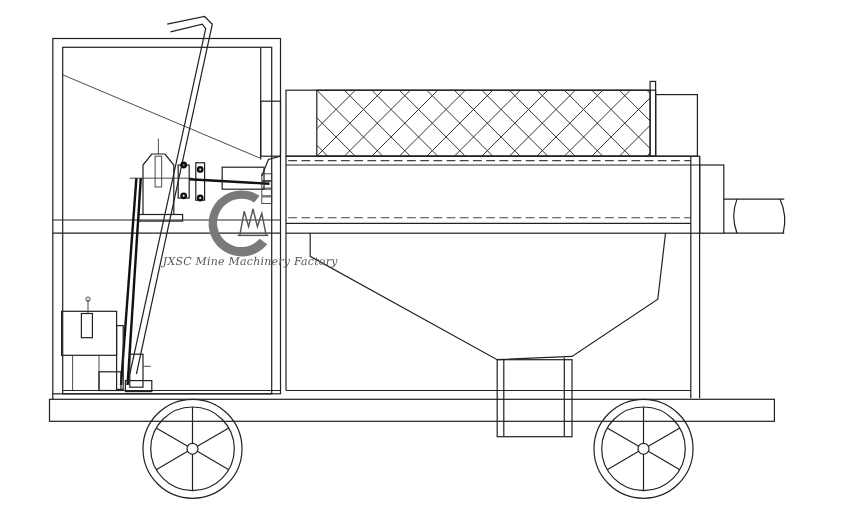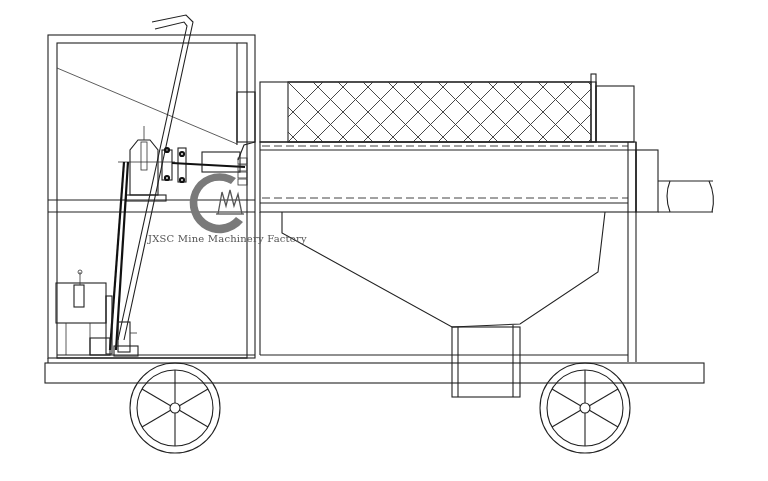--- a/index.html
+++ b/index.html
@@ -3,21 +3,21 @@
 <meta charset="utf-8">
 <style>
   html, body { margin: 0; padding: 0; background: #ffffff; }
   body { width: 768px; height: 481px; overflow: hidden; position: relative; font-family: "DejaVu Sans Mono", monospace; }
   #drawing { position: absolute; left: 0; top: 0; width: 768px; height: 481px; }
   .ln { stroke: #222; stroke-width: 1.1; fill: none; }
   .lnt { stroke: #333; stroke-width: 0.8; fill: none; }
   .lnk { stroke: #111; stroke-width: 2.2; fill: none; }
   .dash { stroke: #444; stroke-width: 1; fill: none; stroke-dasharray: 8 4; }
   .mesh { stroke: #333; stroke-width: 0.9; }
-  .watermark { position: absolute; left: 148px; top: 233px; font-size: 10px; color: #555; letter-spacing: 0.2px; font-family: "DejaVu Serif", serif; white-space: nowrap; }
+  .watermark { position: absolute; left: 148px; top: 233px; font-size: 10px; color: #555; letter-spacing: 0.2px; font-family: "DejaVu Serif", serif; white-space: nowrap; font-style: italic; }
 </style>
 </head>
 <body>
 
 <svg id="drawing" viewBox="0 0 768 481" xmlns="http://www.w3.org/2000/svg">
   <defs>
     <clipPath id="meshclip">
         <rect x="288" y="82" width="303" height="60"></rect>
       </clipPath>
   </defs>

